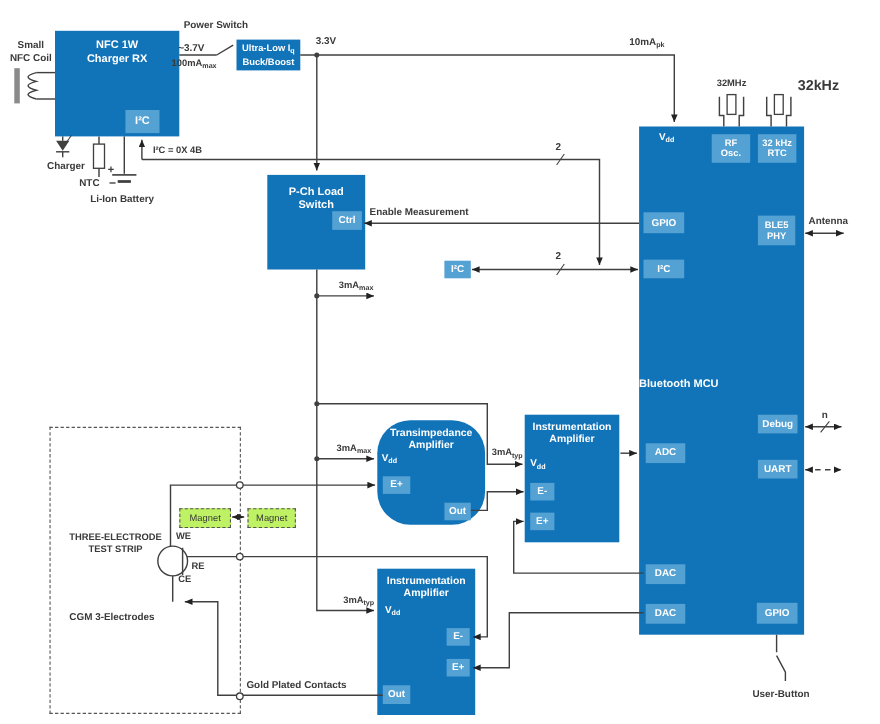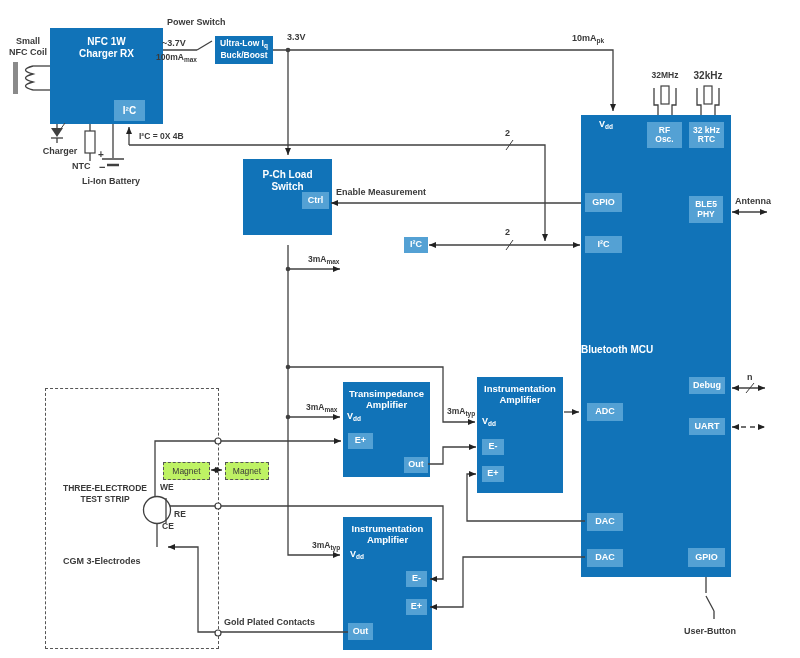--- a/index.html
+++ b/index.html
@@ -31,31 +31,31 @@
     <div>NFC 1W</div>
     <div>Charger RX</div>
   </div>
   <div class="sub" style="left:114px;top:100px;width:31px;height:21px;font-size:10px;">I²C</div>
 
   <div class="blk" style="left:215px;top:36px;width:58px;height:28px;font-size:8.5px;padding-top:2px;box-sizing:border-box;">
     <div><span>Ultra-Low I</span><span class="ss">q</span></div>
     <div>Buck/Boost</div>
   </div>
 
-  <div class="blk" style="left:243px;top:159px;width:89px;height:76px;font-size:10px;padding-top:10px;box-sizing:border-box;">
+  <div class="blk" style="left:243px;top:159px;width:89px;height:86px;font-size:10px;padding-top:10px;box-sizing:border-box;">
     <div>P-Ch Load</div>
     <div>Switch</div>
   </div>
   <div class="sub" style="left:302px;top:192px;width:27px;height:17px;">Ctrl</div>
 
   <div class="sub" style="left:404px;top:237px;width:24px;height:16px;">I²C</div>
   <div class="vdd" style="left:347px;top:263px;"><span>V</span><span class="ss">dd</span></div>
   <div class="vdd" style="left:385px;top:334px;font-size:8.5px;">I²C=0X 54</div>
 
-  <div class="blk" style="left:343px;top:382px;width:87px;height:95px;font-size:9.5px;padding-top:6px;box-sizing:border-box;">
+  <div class="blk" style="left:343px;top:382px;width:98px;height:95px;font-size:9.5px;padding-top:6px;box-sizing:border-box;border-radius:30px;">
     <div>Transimpedance</div>
     <div>Amplifier</div>
   </div>
   <div class="vdd" style="left:347px;top:411px;"><span>V</span><span class="ss">dd</span></div>
   <div class="sub" style="left:348px;top:433px;width:25px;height:16px;">E+</div>
   <div class="sub" style="left:404px;top:457px;width:24px;height:16px;">Out</div>
 
   <div class="blk" style="left:477px;top:377px;width:86px;height:116px;font-size:9.5px;padding-top:6px;box-sizing:border-box;">
     <div>Instrumentation</div>
     <div>Amplifier</div>
@@ -116,21 +116,21 @@
   <div class="lbl ctr" style="left:42px;top:146px;width:36px;">Charger</div>
   <div class="lbl" style="left:72px;top:161px;">NTC</div>
   <div class="lbl" style="left:98px;top:149px;font-size:10px;">+</div>
   <div class="lbl" style="left:99px;top:161px;font-size:11px;">−</div>
   <div class="lbl" style="left:82px;top:176px;">Li-Ion Battery</div>
   <div class="lbl" style="left:308px;top:254px;font-size:8.5px;"><span>3mA</span><span class="ss">max</span></div>
   <div class="lbl" style="left:306px;top:402px;font-size:8.5px;"><span>3mA</span><span class="ss">max</span></div>
   <div class="lbl" style="left:447px;top:406px;font-size:8.5px;"><span>3mA</span><span class="ss">typ</span></div>
   <div class="lbl" style="left:312px;top:540px;font-size:8.5px;"><span>3mA</span><span class="ss">typ</span></div>
   <div class="lbl" style="left:645px;top:70px;width:40px;text-align:center;font-size:8.5px;">32MHz</div>
-  <div class="lbl" style="left:688px;top:70px;width:40px;text-align:center;font-size:10px;">32kHz</div>
+  <div class="lbl" style="left:724px;top:70px;width:40px;text-align:center;font-size:13px;">32kHz</div>
   <div class="lbl" style="left:735px;top:196px;">Antenna</div>
   <div class="lbl" style="left:747px;top:372px;">n</div>
   <div class="lbl ctr" style="left:680px;top:626px;width:60px;">User-Button</div>
   <div class="lbl ctr" style="left:55px;top:483px;width:100px;font-size:8.5px;">
     <div>THREE-ELECTRODE</div>
       <div>TEST STRIP</div>
   </div>
   <div class="lbl" style="left:160px;top:482px;font-size:8.5px;">WE</div>
   <div class="lbl" style="left:174px;top:509px;font-size:8.5px;">RE</div>
   <div class="lbl" style="left:162px;top:521px;font-size:8.5px;">CE</div>

